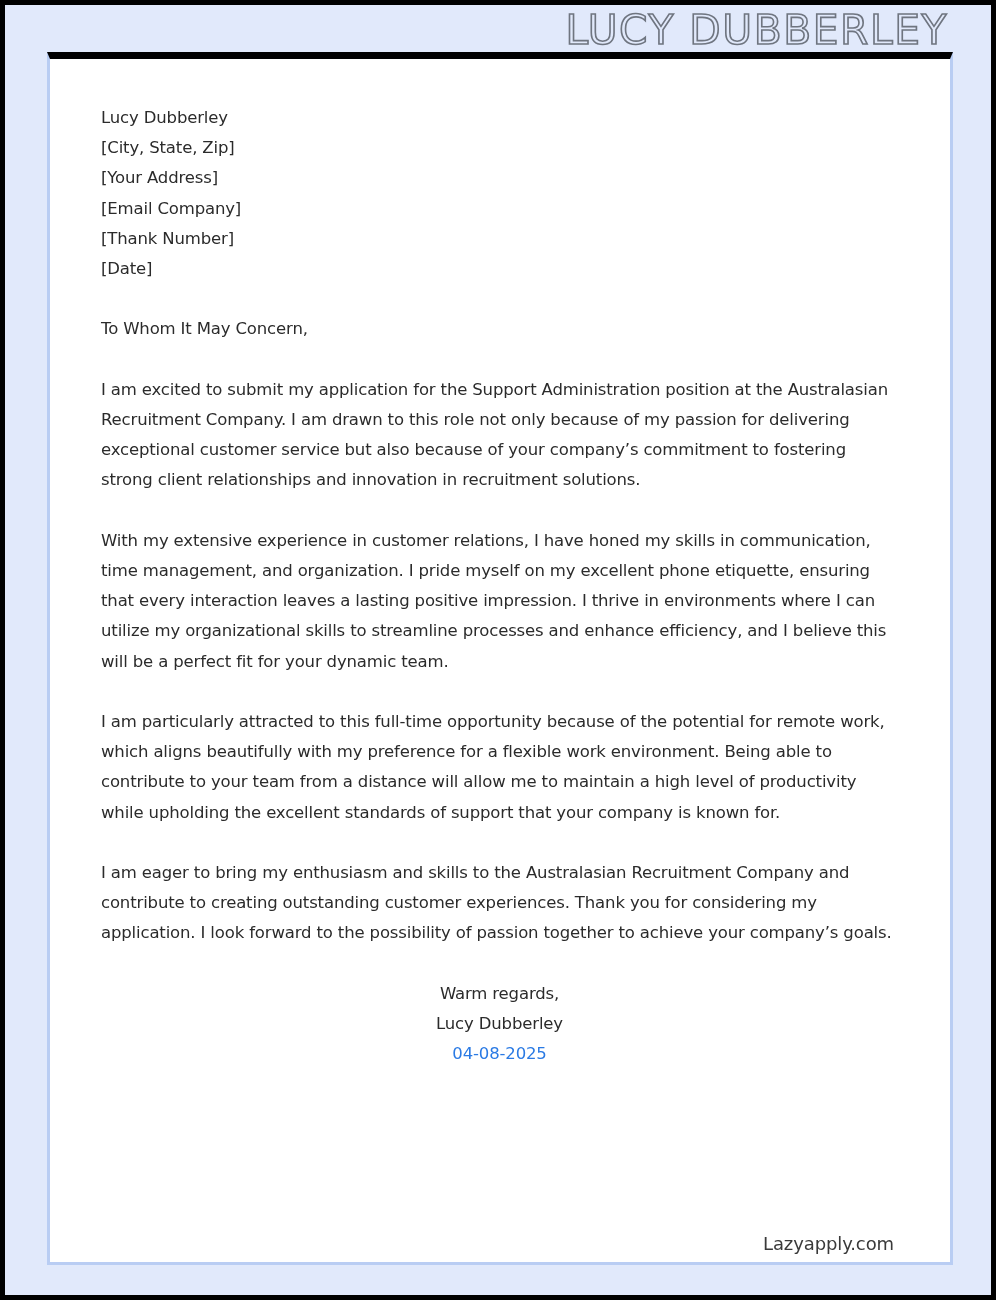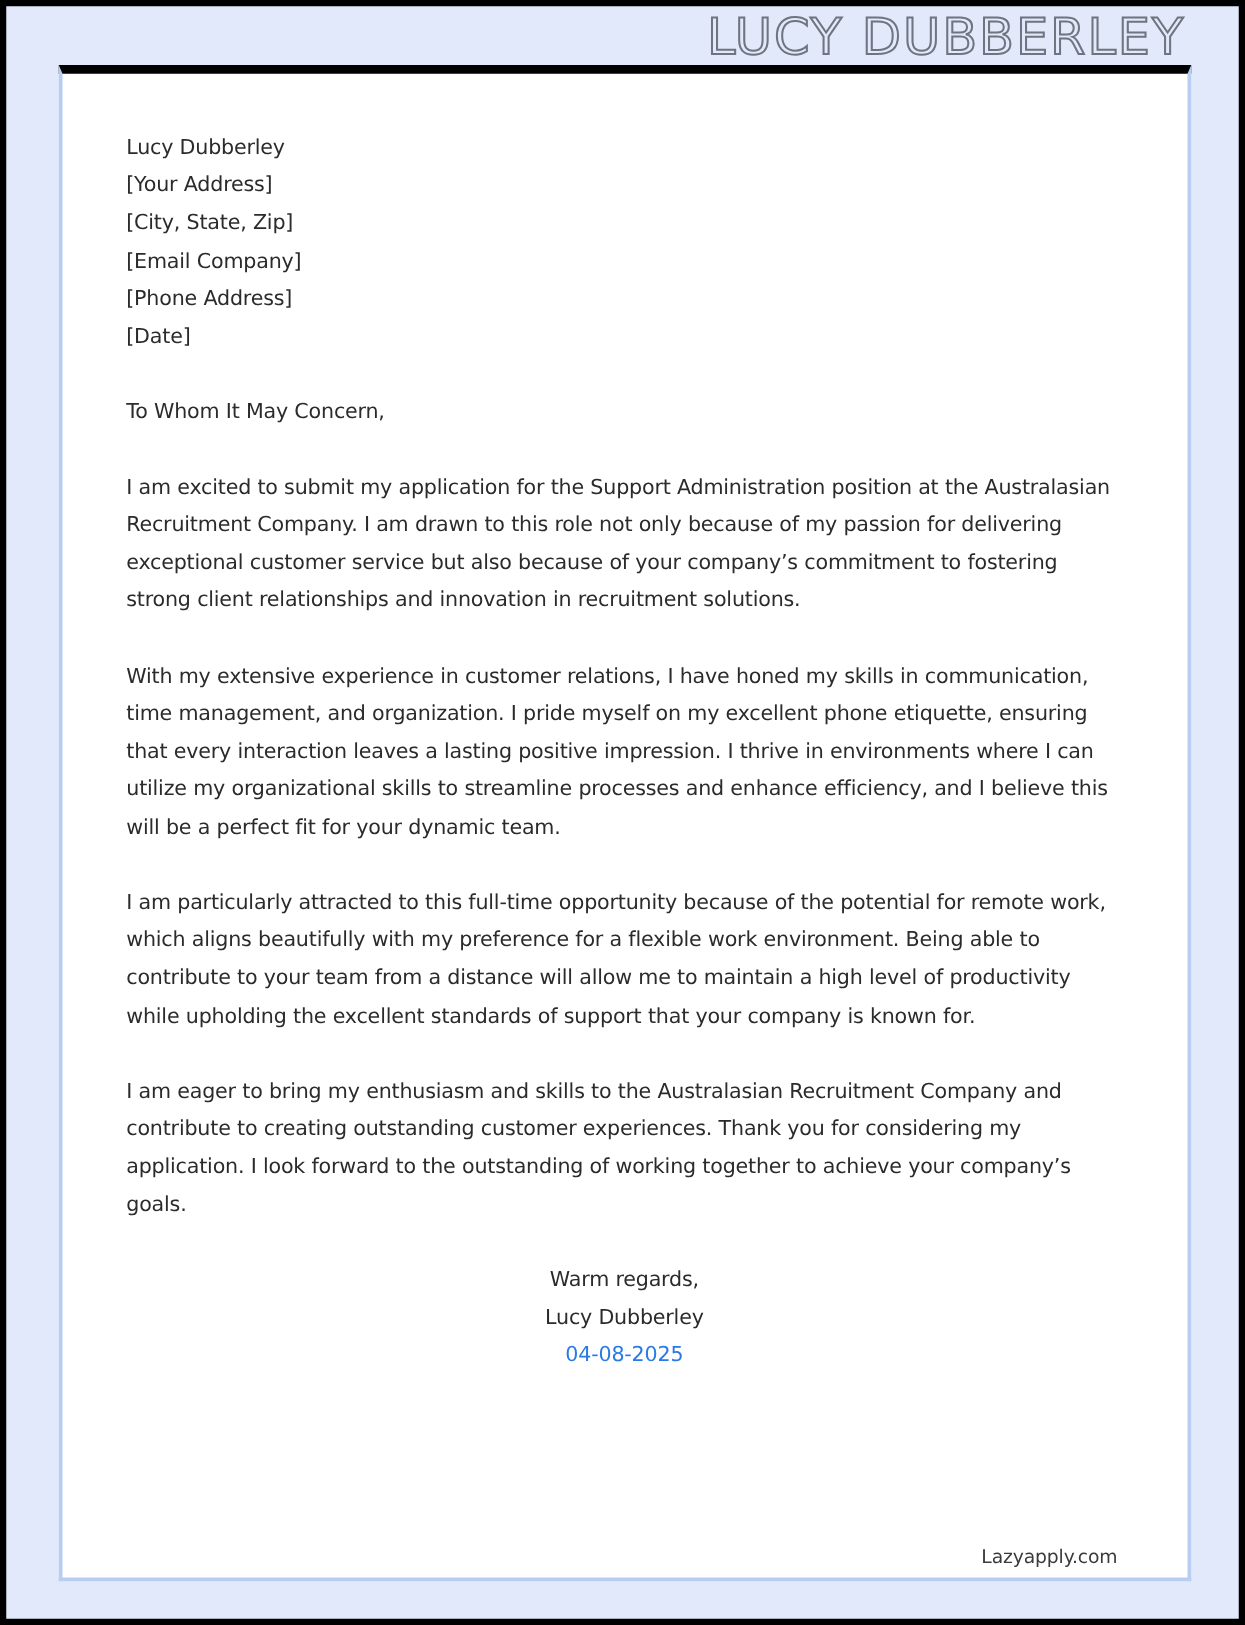--- a/index.html
+++ b/index.html
@@ -103,44 +103,44 @@
     color: #2a7ae4;
     white-space: nowrap;
   }
 
   
   #card-footer {
     position: absolute;
     right: 56px;
     bottom: 8px;
     font-family: "DejaVu Sans", sans-serif;
-    font-size: 15px;
+    font-size: 18px;
     color: #3a3a3a;
     letter-spacing: -0.1px;
   }
 </style>
 </head>
 <body>
 
 <div id="page-frame">
   <div id="page-bg">
 
     <div id="header-band">
       <div id="header-title">LUCY DUBBERLEY</div>
     </div>
 
     <div id="letter-card">
       <div id="letter-inner">
 
         <div class="letter-text">
           <div class="addr-line">Lucy Dubberley</div>
+          <div class="addr-line">[City, State, Zip]</div>
           <div class="addr-line">[Your Address]</div>
-          <div class="addr-line">[City, State, Zip]</div>
           <div class="addr-line">[Email Company]</div>
-          <div class="addr-line">[Phone Address]</div>
+          <div class="addr-line">[Thank Number]</div>
           <div class="addr-line">[Date]</div>
         </div>
 
         <div class="blank-line"></div>
 
         <div class="letter-text">To Whom It May Concern,</div>
 
         <div class="blank-line"></div>
 
         <p class="letter-text para">I am excited to submit my application for the Support Administration position at the Australasian Recruitment Company. I am drawn to this role not only because of my passion for delivering exceptional customer service but also because of your company’s commitment to fostering strong client relationships and innovation in recruitment solutions.</p>
@@ -148,21 +148,21 @@
         <div class="blank-line"></div>
 
         <p class="letter-text para">With my extensive experience in customer relations, I have honed my skills in communication, time management, and organization. I pride myself on my excellent phone etiquette, ensuring that every interaction leaves a lasting positive impression. I thrive in environments where I can utilize my organizational skills to streamline processes and enhance efficiency, and I believe this will be a perfect fit for your dynamic team.</p>
 
         <div class="blank-line"></div>
 
         <p class="letter-text para">I am particularly attracted to this full-time opportunity because of the potential for remote work, which aligns beautifully with my preference for a flexible work environment. Being able to contribute to your team from a distance will allow me to maintain a high level of productivity while upholding the excellent standards of support that your company is known for.</p>
 
         <div class="blank-line"></div>
 
-        <p class="letter-text para">I am eager to bring my enthusiasm and skills to the Australasian Recruitment Company and contribute to creating outstanding customer experiences. Thank you for considering my application. I look forward to the outstanding of working together to achieve your company’s goals.</p>
+        <p class="letter-text para">I am eager to bring my enthusiasm and skills to the Australasian Recruitment Company and contribute to creating outstanding customer experiences. Thank you for considering my application. I look forward to the possibility of passion together to achieve your company’s goals.</p>
 
         <div class="blank-line"></div>
 
         <div class="letter-text">
           <div class="sign-line">Warm regards,</div>
           <div class="sign-line">Lucy Dubberley</div>
           <div class="sign-line date-link">04-08-2025</div>
         </div>
 
       </div>

